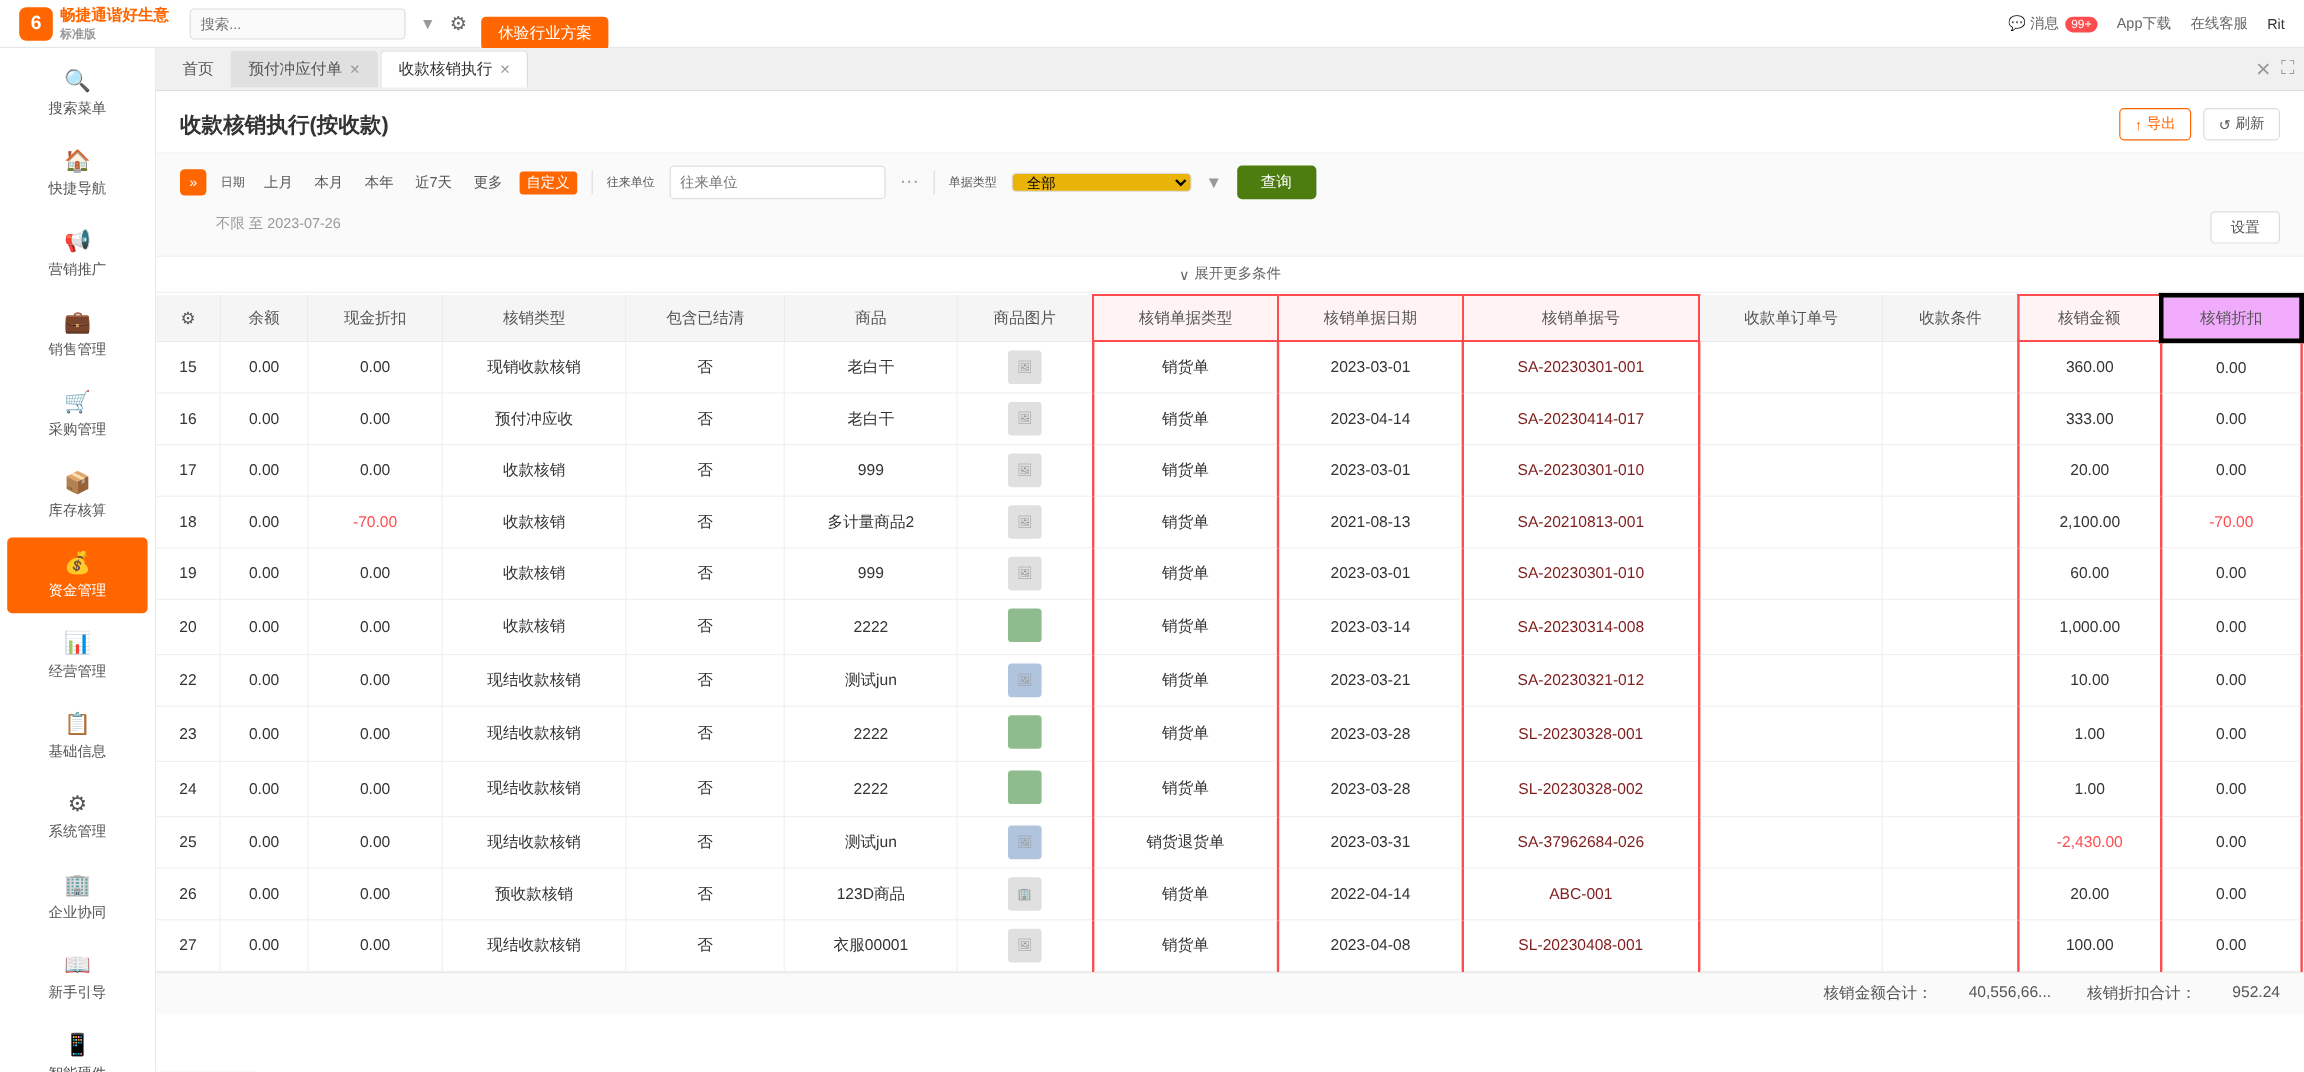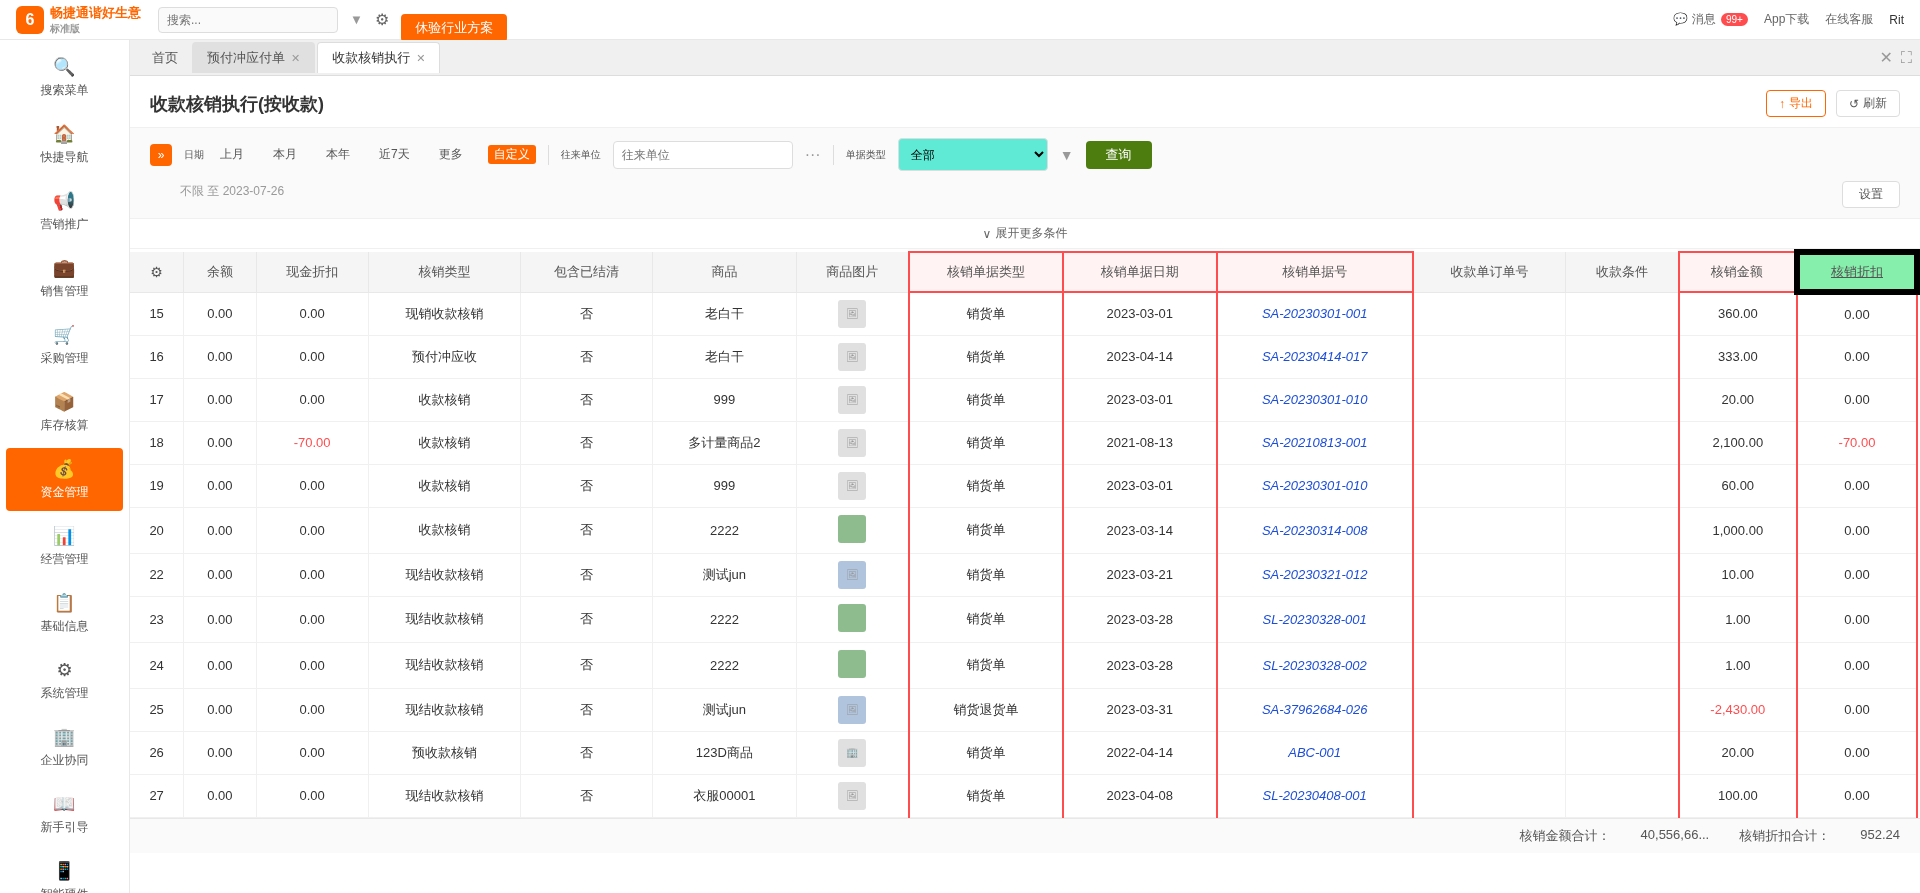--- a/index.html
+++ b/index.html
@@ -50,38 +50,38 @@
     .page-title { font-size: 18px; font-weight: bold; color: #333; }
     .page-header-actions { display: flex; gap: 10px; }
     .btn-export { background: #fff; border: 1px solid #ff6600; color: #ff6600; padding: 4px 12px; border-radius: 4px; cursor: pointer; font-size: 12px; display: flex; align-items: center; gap: 4px; }
     .btn-refresh { background: #fff; border: 1px solid #ddd; color: #555; padding: 4px 12px; border-radius: 4px; cursor: pointer; font-size: 12px; display: flex; align-items: center; gap: 4px; }
 
     
     .filter-bar { padding: 10px 20px; background: #fafafa; border-bottom: 1px solid #f0f0f0; }
     .filter-row { display: flex; align-items: center; gap: 12px; flex-wrap: wrap; }
     .filter-arrow { background: #ff6600; color: #fff; border: none; border-radius: 4px; width: 22px; height: 22px; cursor: pointer; display: flex; align-items: center; justify-content: center; font-size: 12px; }
     .filter-label { color: #555; font-size: 10px; }
-    .date-links { display: flex; gap: 21px; align-items: center; }
+    .date-links { display: flex; gap: 10px; align-items: center; }
     .date-link { color: #555; font-size: 12px; cursor: pointer; padding: 2px 4px; }
     .date-custom { background: #ff6600; color: #fff; border-radius: 3px; padding: 1px 6px; font-size: 12px; cursor: pointer; }
     .filter-input { height: 28px; border: 1px solid #ddd; border-radius: 4px; padding: 0 8px; font-size: 12px; min-width: 180px; }
     .filter-dots { color: #999; font-size: 16px; }
-    .filter-select { height: 33px; border: 1px solid #ddd; border-radius: 4px; padding: 0 8px; font-size: 12px; min-width: 150px; background: #5eead4; }
+    .filter-select { height: 16px; border: 1px solid #ddd; border-radius: 4px; padding: 0 8px; font-size: 12px; min-width: 150px; background: #eab308; }
     .btn-query { background: #4d7c0f; color: #fff; border: none; border-radius: 4px; padding: 5px 20px; font-size: 13px; cursor: pointer; }
     .btn-setting { background: #fff; border: 1px solid #ddd; color: #555; padding: 4px 16px; border-radius: 4px; cursor: pointer; font-size: 12px; display: block; margin-top: 6px; margin-left: auto; }
 
     .expand-more { display: flex; align-items: center; justify-content: center; padding: 6px; cursor: pointer; color: #666; font-size: 12px; gap: 4px; border-bottom: 1px solid #f0f0f0; }
 
     
     .table-wrapper { overflow-x: auto; overflow-y: auto; max-height: calc(893px - 40px - 36px - 80px - 50px - 50px - 40px); }
     table { width: 100%; border-collapse: collapse; font-size: 13px; min-width: 1600px; }
     th { background: #f5f5f5; padding: 8px 10px; text-align: center; border-bottom: 1px solid #e8e8e8; border-right: 1px solid #e8e8e8; white-space: nowrap; color: #555; font-weight: 500; position: sticky; top: 0; z-index: 2; }
     td { padding: 7px 10px; text-align: center; border-bottom: 1px solid #f0f0f0; border-right: 1px solid #f0f0f0; white-space: nowrap; color: #333; }
     tr.highlight td { background: #fff3e6; }
-    .td-link { color: #1d4ed8; cursor: pointer; text-decoration: none; font-style: italic; }
+    .td-link { color: #7f1d1d; cursor: pointer; text-decoration: none; }
     .td-red { color: #ff4d4f; }
 
     .img-thumb { width: 28px; height: 28px; background: #e0e0e0; border-radius: 3px; display: inline-flex; align-items: center; justify-content: center; font-size: 10px; color: #999; }
     .img-thumb-color { background: #8fbc8f; }
     .img-thumb-pic { background: #b0c4de; }
 
     
     .table-footer { background: #fafafa; padding: 8px 20px; display: flex; justify-content: flex-end; gap: 30px; border-top: 1px solid #e8e8e8; font-size: 13px; color: #555; font-weight: 500; }
 
     
@@ -259,21 +259,21 @@
               <th>核销类型</th>
               <th>包含已结清</th>
               <th>商品</th>
               <th>商品图片</th>
               <th style="border:2px solid #ff4d4f; background:#fff3f3;">核销单据类型</th>
               <th style="border:2px solid #ff4d4f; background:#fff3f3;">核销单据日期</th>
               <th style="border:2px solid #ff4d4f; background:#fff3f3;">核销单据号</th>
               <th>收款单订单号</th>
               <th>收款条件</th>
               <th style="border:2px solid #ff4d4f; background:#fff3f3;">核销金额</th>
-              <th style="border:6px solid #000000; background:#86efac;text-decoration:underline;">核销折扣</th>
+              <th style="border:4px solid #000000; background:#f0abfc;">核销折扣</th>
             </tr>
           </thead>
           <tbody id="table-body">
           <tr>
       <td>15</td>
       <td>0.00</td>
       <td class="">0.00</td>
       <td>现销收款核销</td>
       <td>否</td>
       <td>老白干</td>

